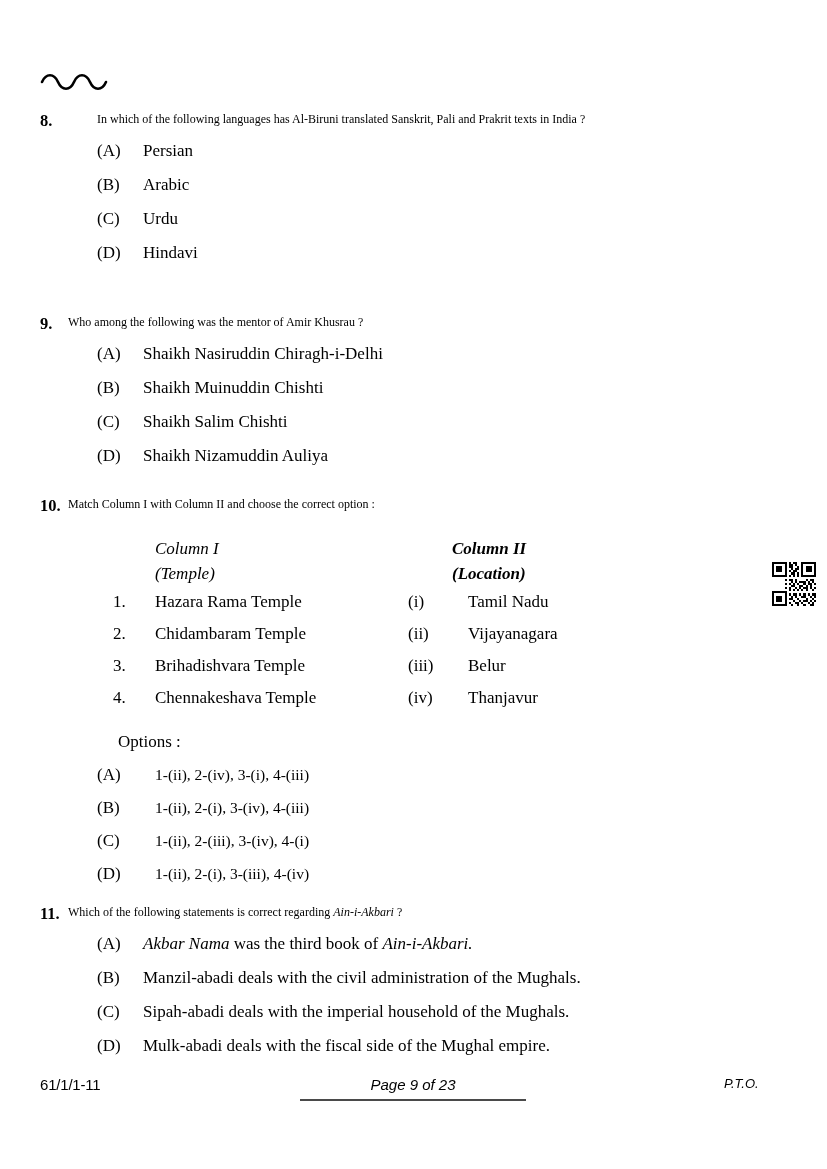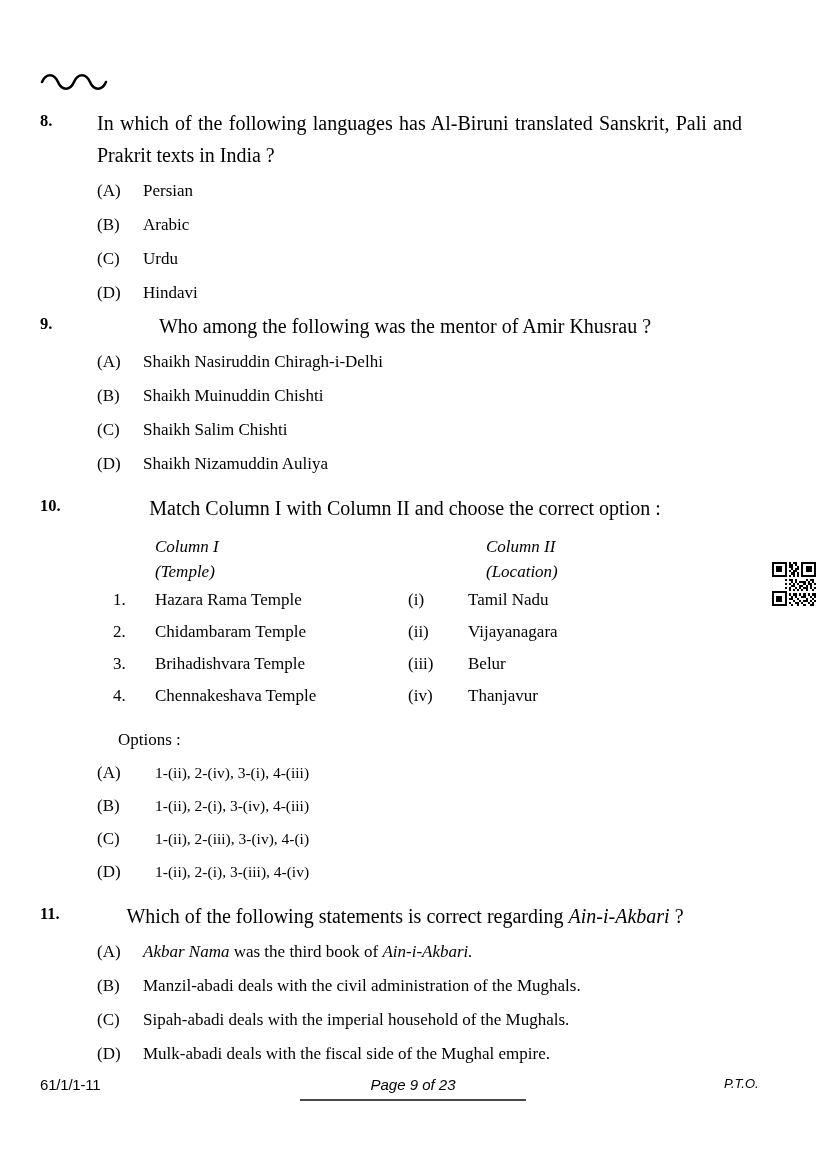--- a/index.html
+++ b/index.html
@@ -59,26 +59,26 @@
     position: absolute;
     left: 0;
     top: 0;
     width: 50px;
     font-weight: bold;
     font-size: 16.5px;
     line-height: 28px;
   }
   .qtext {
     margin-left: 57px;
-    font-size: 20px;
-    line-height: 32px;
+    font-size: 12px;
+    line-height: 24px;
     text-align: justify;
     text-justify: inter-word;
   }
-  .qtext.nojustify { text-align: center; margin-left: 28px; }
+  .qtext.nojustify { text-align: left; margin-left: 28px; }
 
   .opt {
     position: relative;
     margin-left: 57px;
     margin-top: 6px;
     min-height: 24px;
     font-size: 17px;
     line-height: 28px;
   }
   .optlabel {
@@ -89,36 +89,37 @@
   }
   .opttext {
     margin-left: 46px;
     display: block;
   }
 
   
   .matchhead {
     position: relative;
     margin-left: 57px;
-    margin-top: 10px;
+    margin-top: 20px;
     height: 52px;
     font-size: 17px;
     line-height: 25px;
   }
   .colI {
     position: absolute;
     left: 58px;
     top: 0;
     font-style: italic;
   }
   .colII {
     position: absolute;
-    left: 389px;
+    left: 355px;
     top: 0;
     font-style: italic;
+    font-weight: bold;
   }
   .matchrow {
     position: relative;
     margin-left: 57px;
     height: 32px;
     font-size: 17px;
     line-height: 28px;
   }
   .mnum {
     position: absolute;

